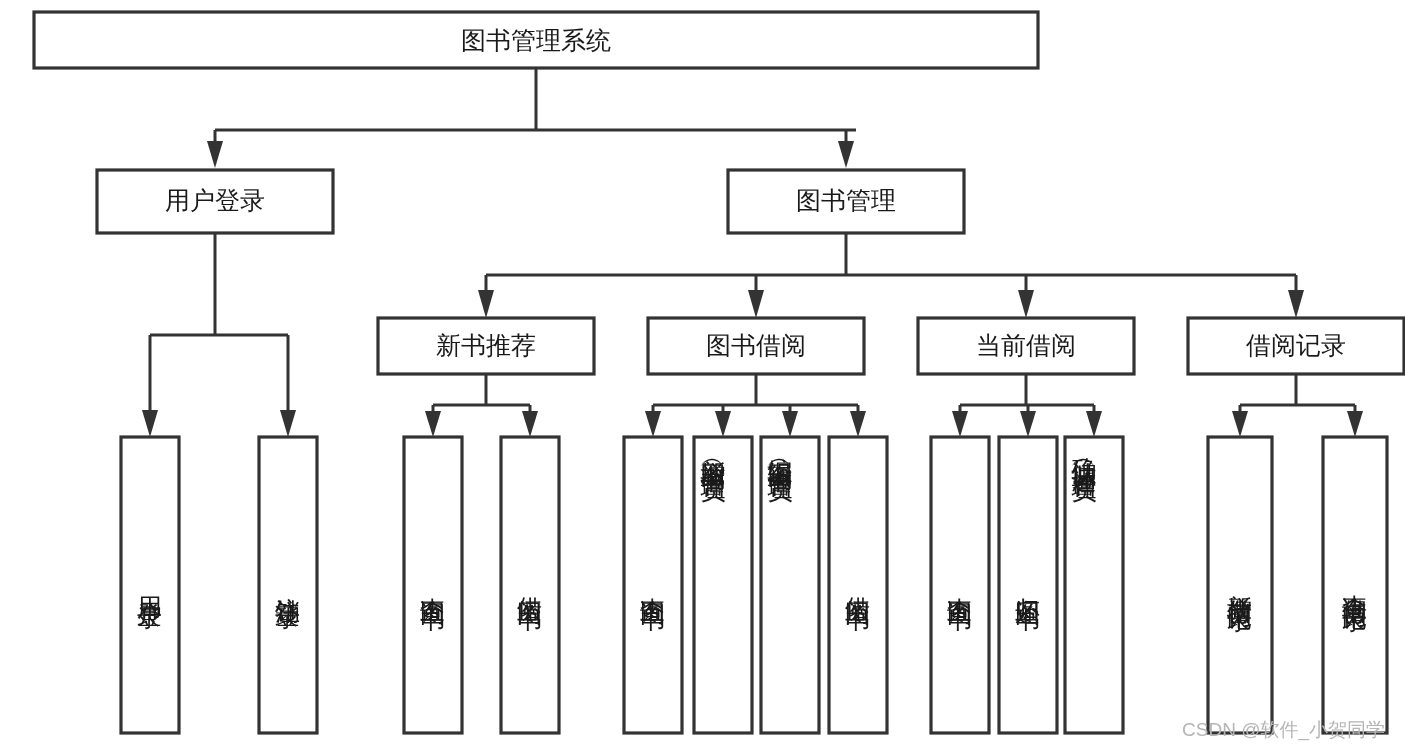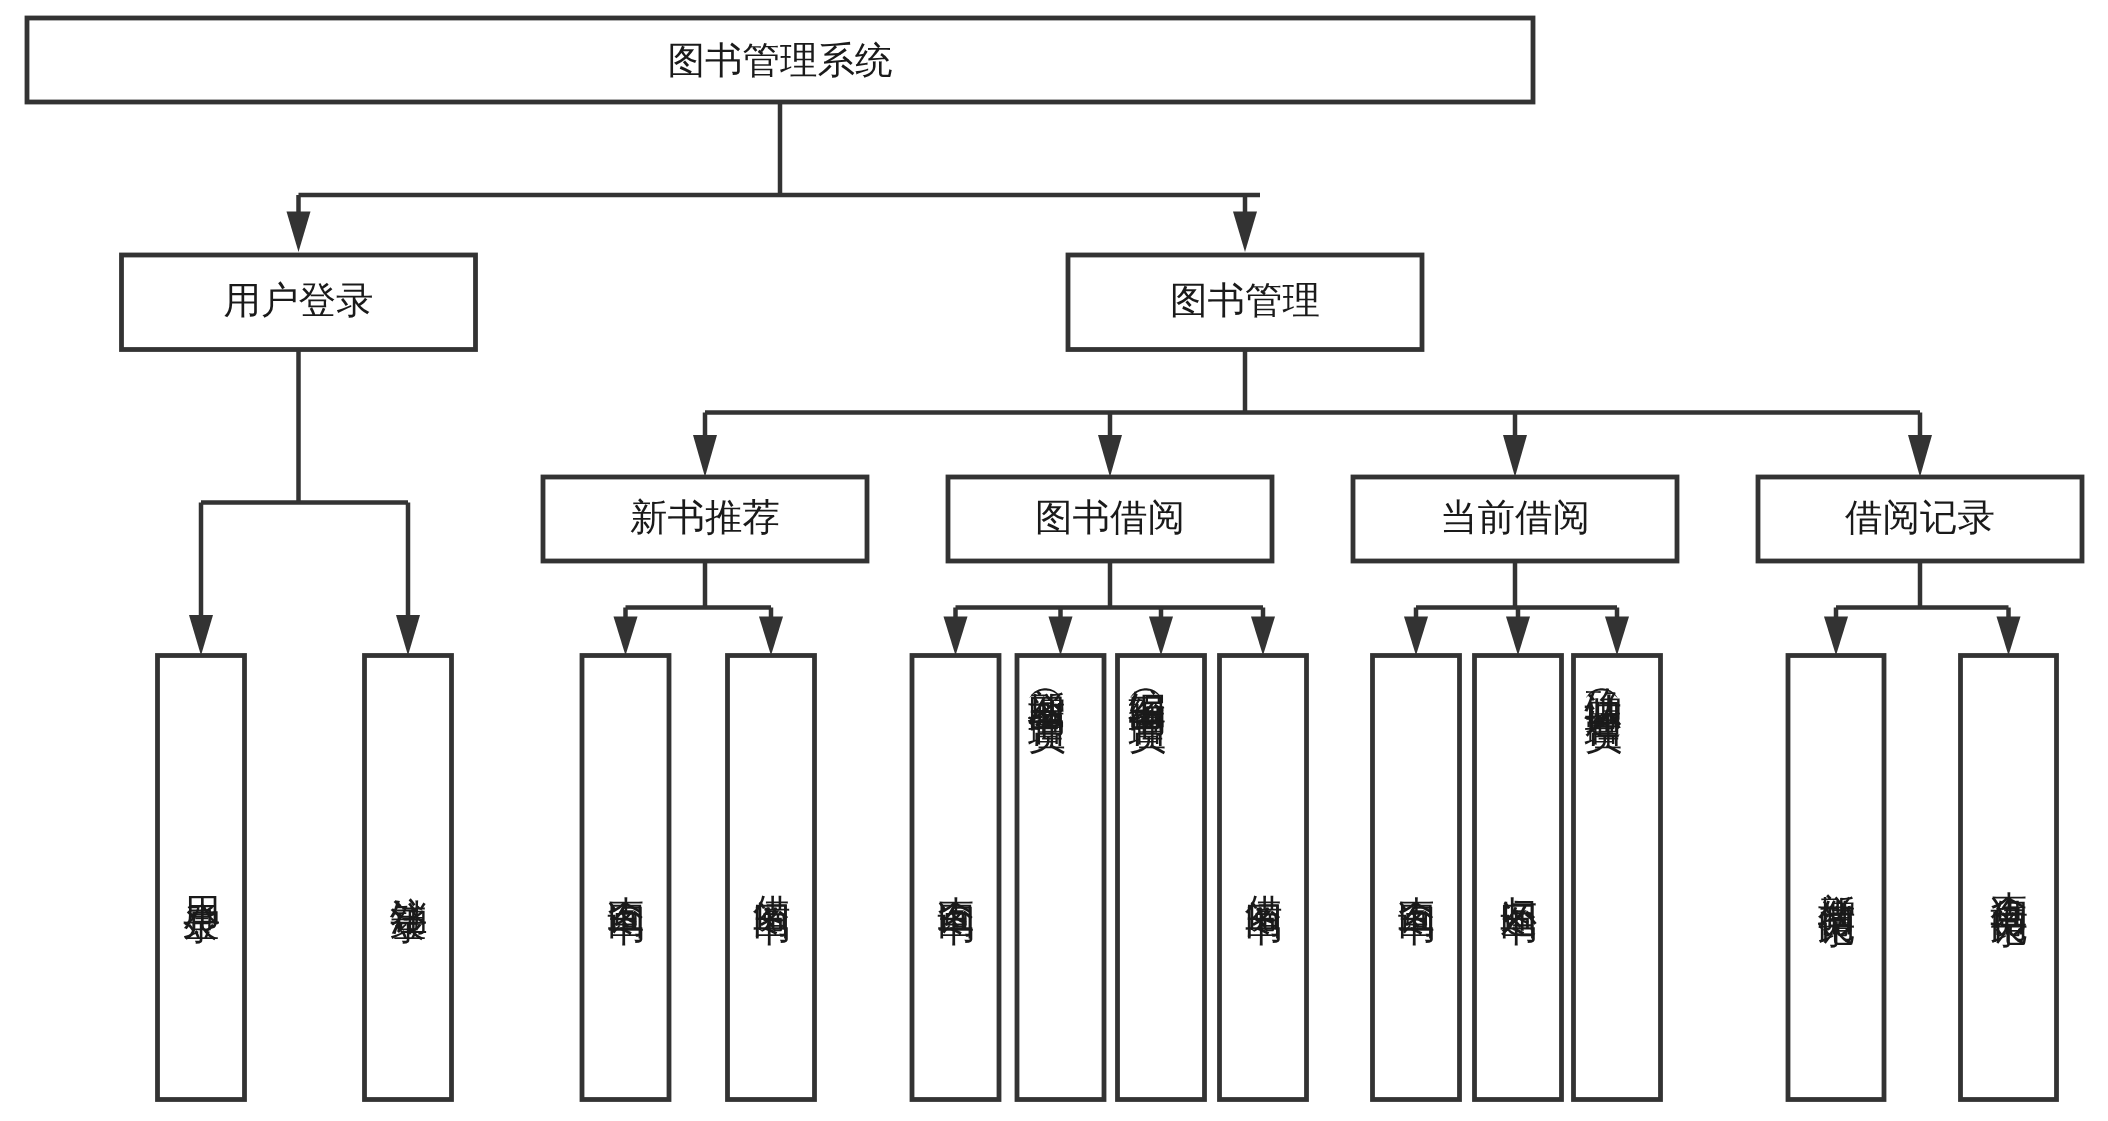--- a/index.html
+++ b/index.html
@@ -9,21 +9,21 @@
   }
   body {
     width: 1405px;
     height: 747px;
     font-family: "Liberation Sans", "DejaVu Sans", sans-serif;
     overflow: hidden;
     position: relative;
   }
   #diagram-root {
     position: absolute;
-    left: 0;
+    left: 16px;
     top: 0;
     width: 1377px;
     height: 747px;
   }
   svg#flow {
     display: block;
     width: 1405px;
     height: 747px;
   }
   .node-rect {
@@ -240,13 +240,14 @@
       <rect class="leaf-rect" x="1192" y="437" width="64" height="296"></rect>
       <text class="leaf-label" x="1224" y="583">新增借阅记录</text>
     </g>
     <g>
       <rect class="leaf-rect" x="1307" y="437" width="64" height="296"></rect>
       <text class="leaf-label" x="1339" y="583">查询借阅记录</text>
     </g>
 
   </svg>
 
+  <div class="watermark">CSDN @软件_小贺同学</div>
 </div>
 
 </body></html>

